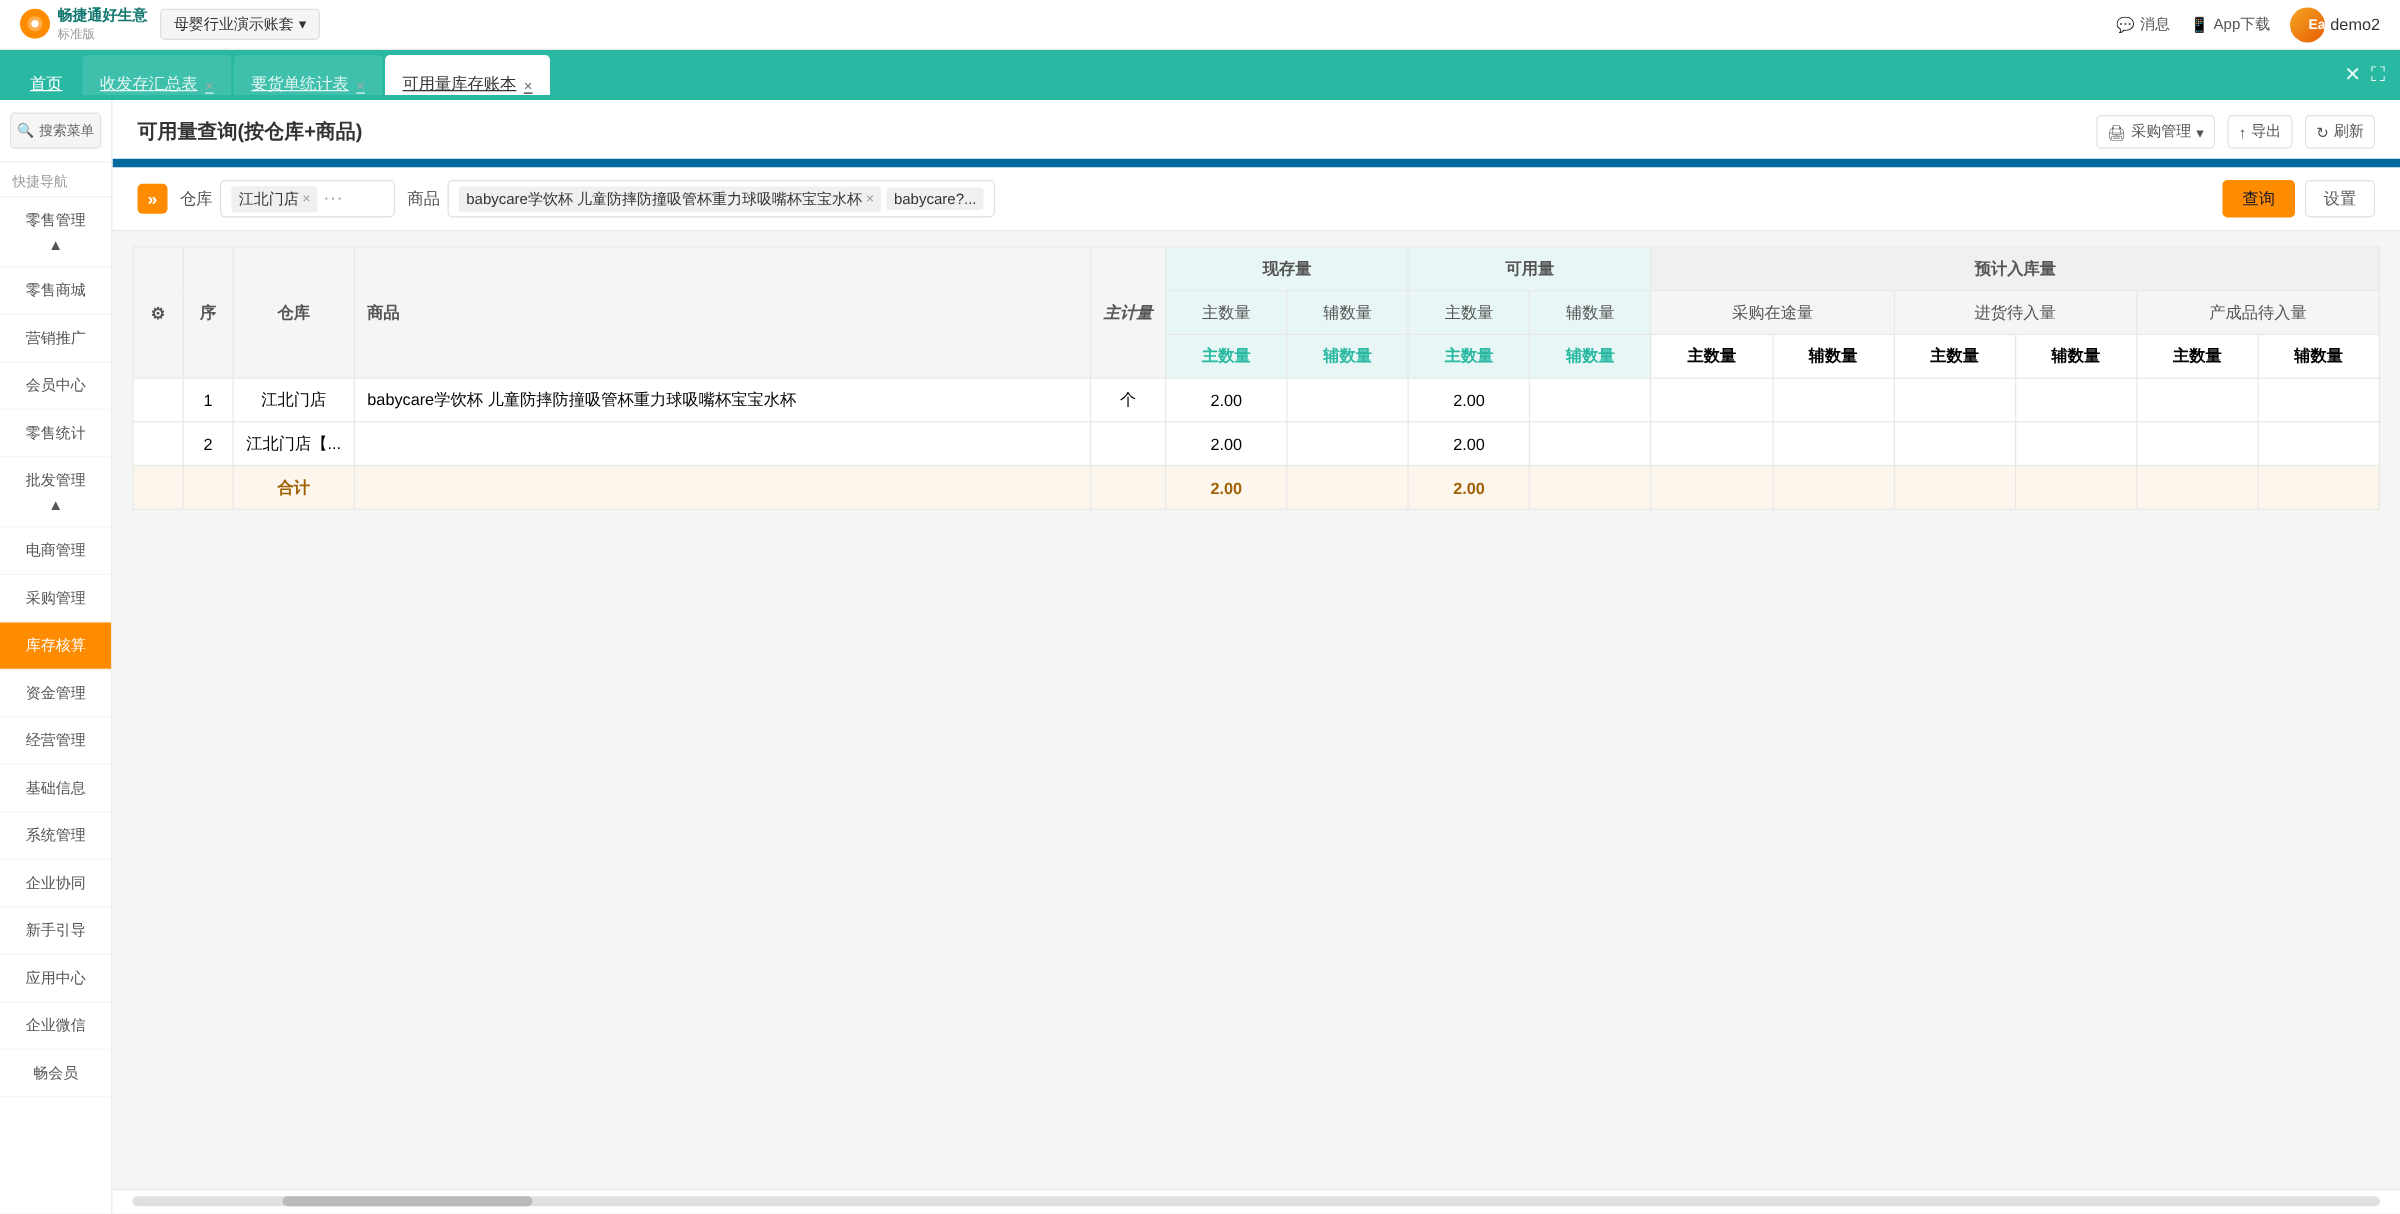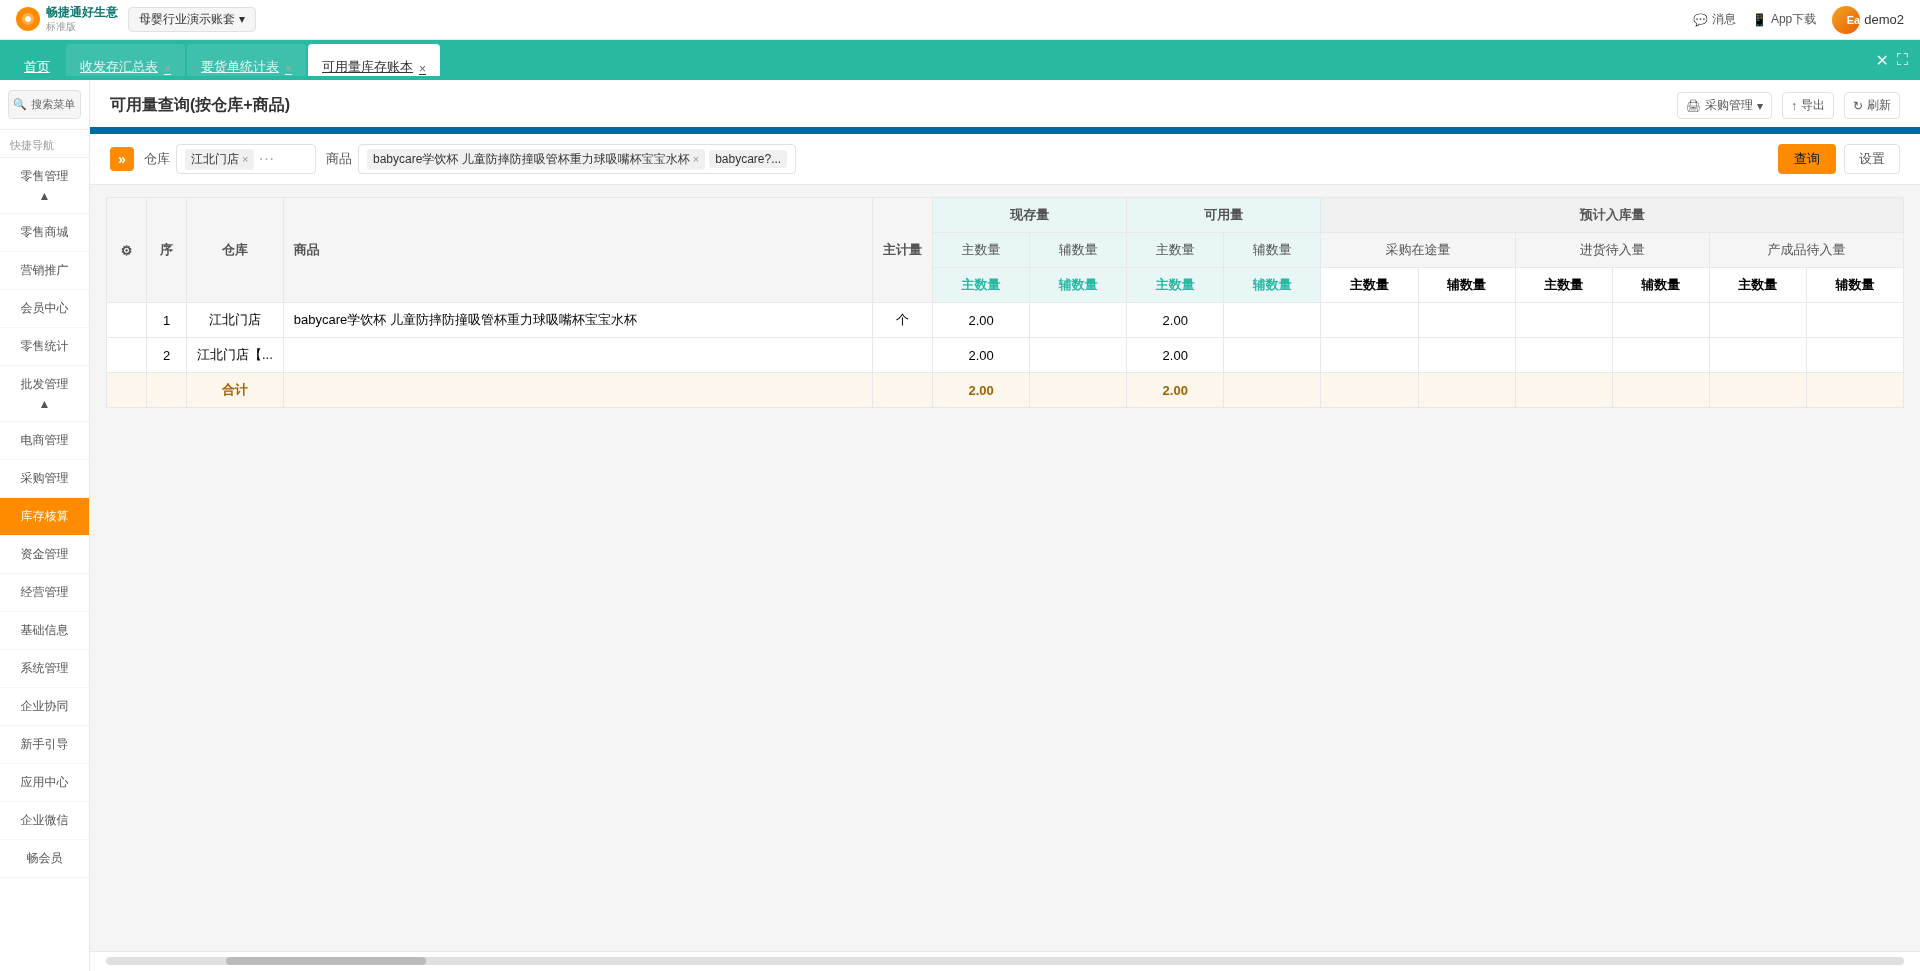--- a/index.html
+++ b/index.html
@@ -210,21 +210,21 @@
       color: #555;
     }
     .data-table thead tr:nth-child(2) th {
       background: #f5f5f5;
       font-weight: normal;
       color: #555;
     }
     .data-table .col-seq { width: 40px; }
     .data-table .col-warehouse { width: 90px; }
     .data-table .col-product { text-align: left; min-width: 300px; }
-    .data-table .col-unit { width: 50px; }
+    .data-table .col-unit { width: 50px; font-style: italic; }
     .settings-col { width: 30px; }
     .summary-row { background: #fdf6ec; }
     .summary-row td { font-weight: bold; color: #a16207; }
 
     
     .table-footer {
       height: 20px;
       background: #fff;
       border-top: 1px solid #e8e8e8;
       padding: 3px 16px;

